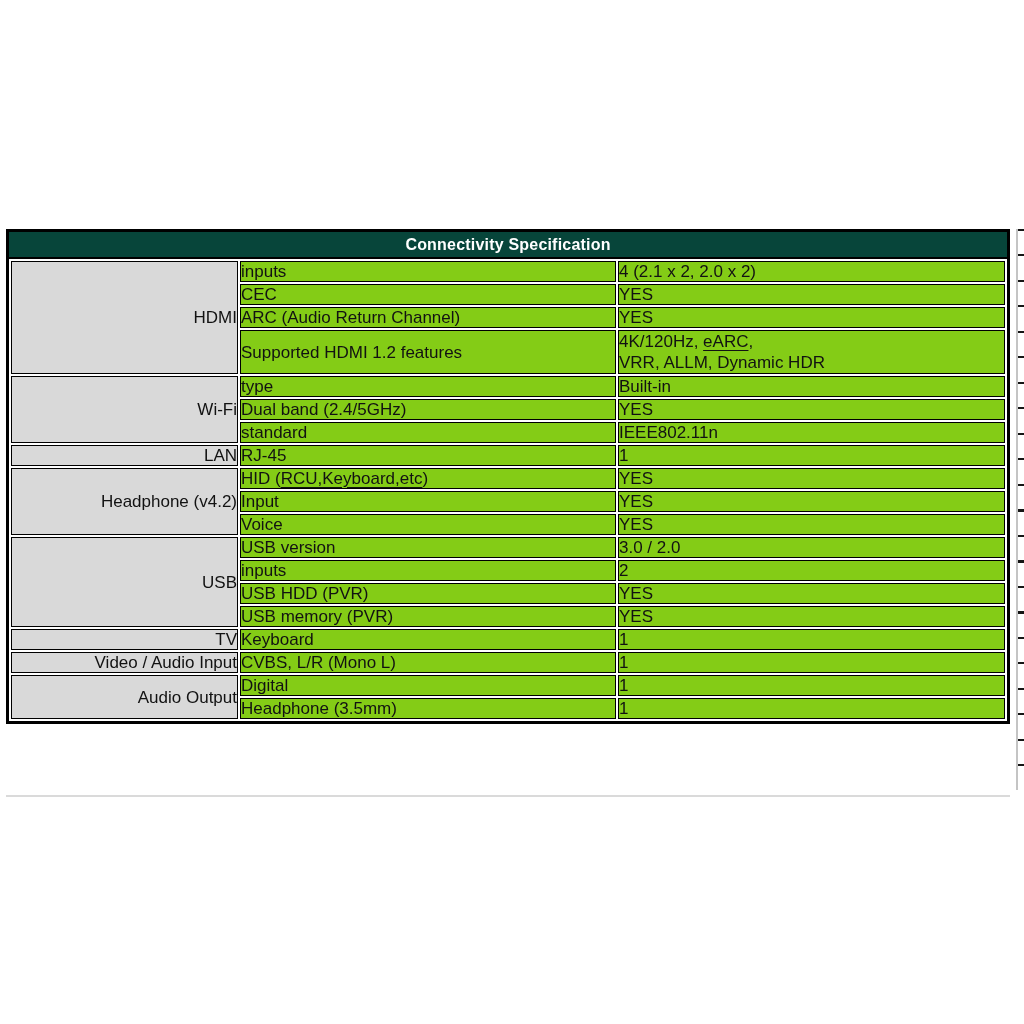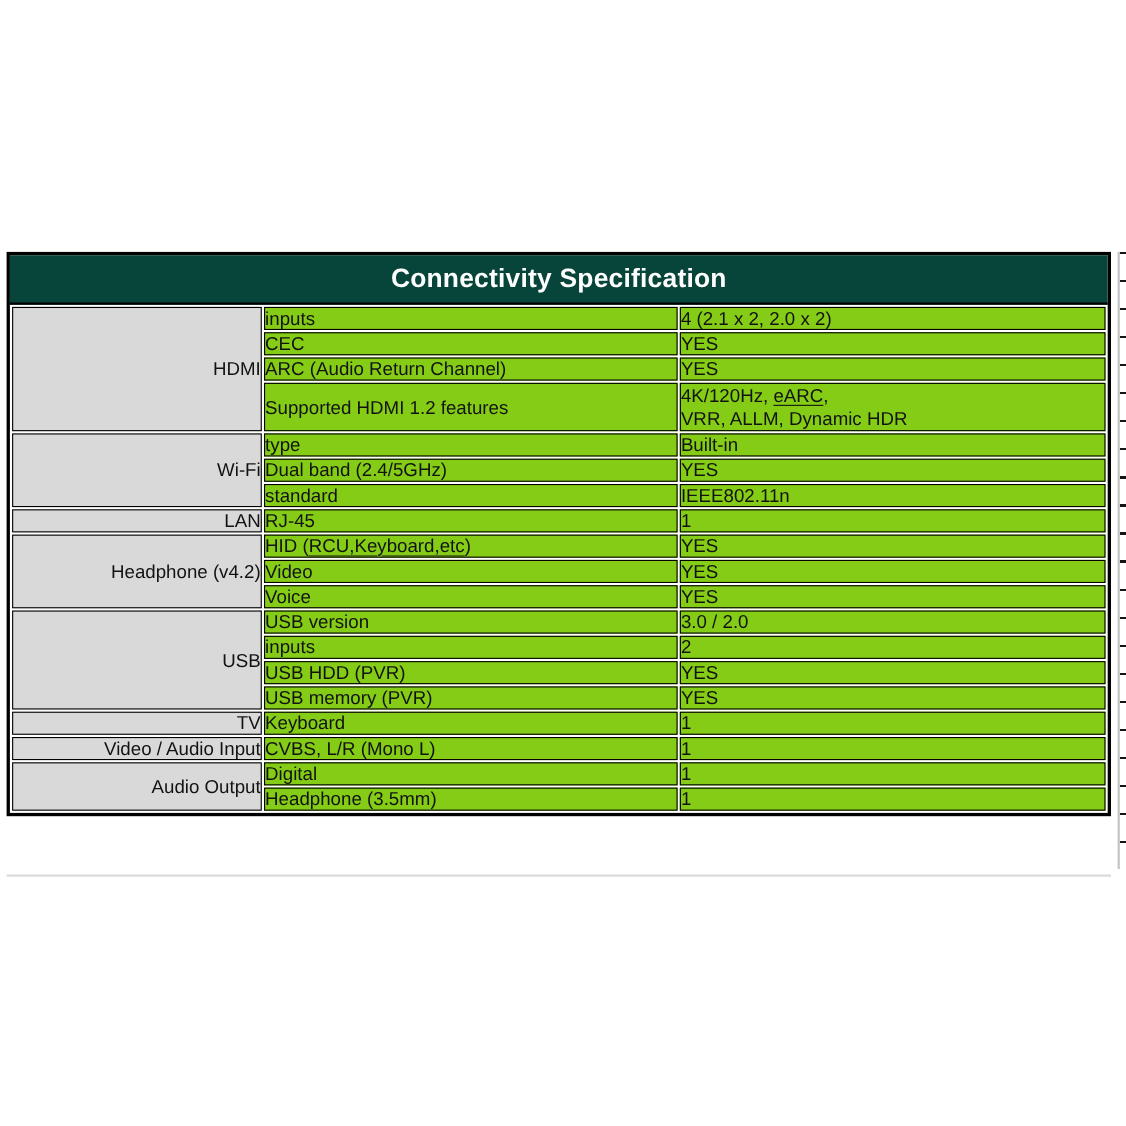--- a/index.html
+++ b/index.html
@@ -13,24 +13,24 @@
   html,body{margin:0;padding:0;background:#ffffff;}
   .page{
     position:relative;width:1024px;height:1024px;background:#ffffff;overflow:hidden;
     font-family:"Liberation Sans","DejaVu Sans",sans-serif;color:#121212;
   }
   .spec-table{
     position:absolute;left:6px;top:229px;width:1004px;
     border:3px solid var(--border);background:#ffffff;
   }
   .title-bar{
-    height:45px;background:var(--header-bg);color:var(--header-text);
+    height:27px;background:var(--header-bg);color:var(--header-text);
     border-bottom:2.5px solid var(--border);
     display:flex;align-items:center;justify-content:center;
-    font-size:24px;font-weight:700;letter-spacing:.2px;
+    font-size:16px;font-weight:700;letter-spacing:.2px;
   }
   table.grid{
     width:100%;border-collapse:separate;border-spacing:2px;table-layout:fixed;
   }
   table.grid td{
     border:1.5px solid var(--border);
     height:19px;font-size:17px;line-height:19px;
     padding:0;vertical-align:middle;overflow:hidden;white-space:nowrap;
   }
   td.group{
@@ -110,21 +110,21 @@
             <td class="group" rowspan="1">LAN</td>
             <td class="feature">RJ-45</td>
             <td class="value">1</td>
           </tr>
           <tr>
             <td class="group" rowspan="3">Headphone (v4.2)</td>
             <td class="feature">HID (<span class="squiggle">RCU,Keyboard,etc</span>)</td>
             <td class="value">YES</td>
           </tr>
           <tr>
-            <td class="feature">Video</td>
+            <td class="feature">Input</td>
             <td class="value">YES</td>
           </tr>
           <tr>
             <td class="feature">Voice</td>
             <td class="value">YES</td>
           </tr>
           <tr>
             <td class="group" rowspan="4">USB</td>
             <td class="feature">USB version</td>
             <td class="value">3.0 / 2.0</td>

